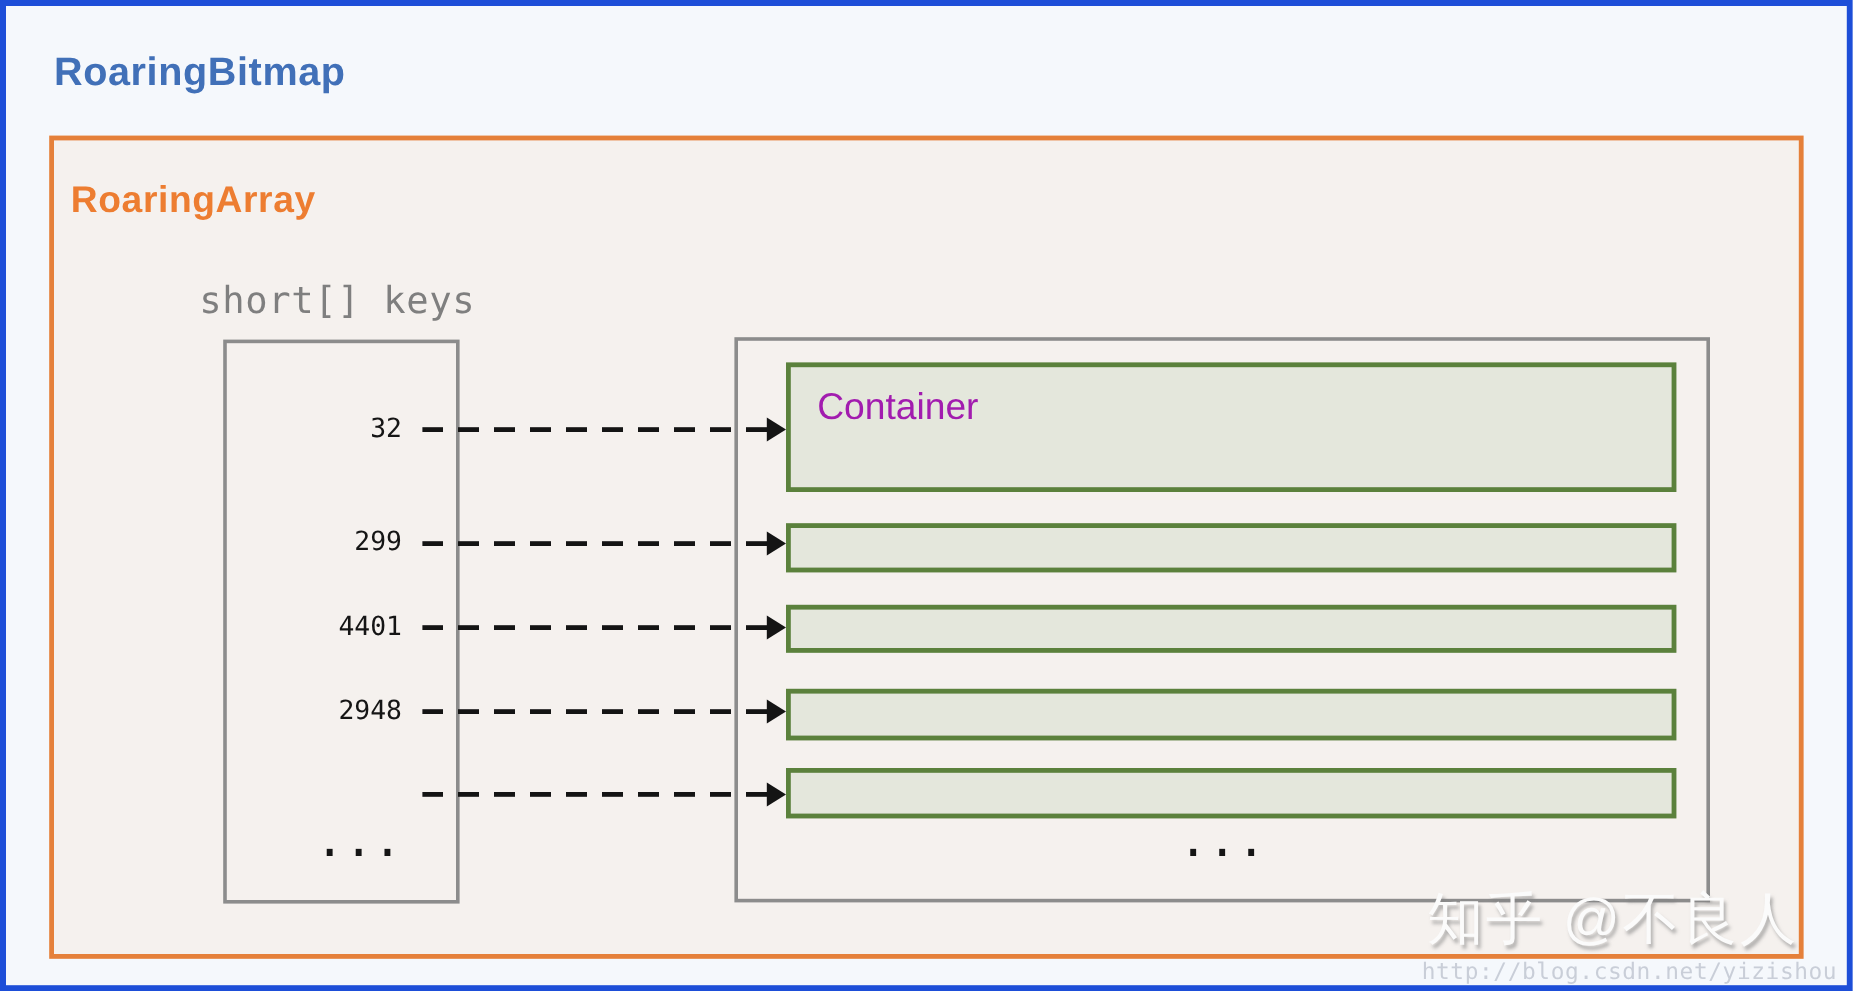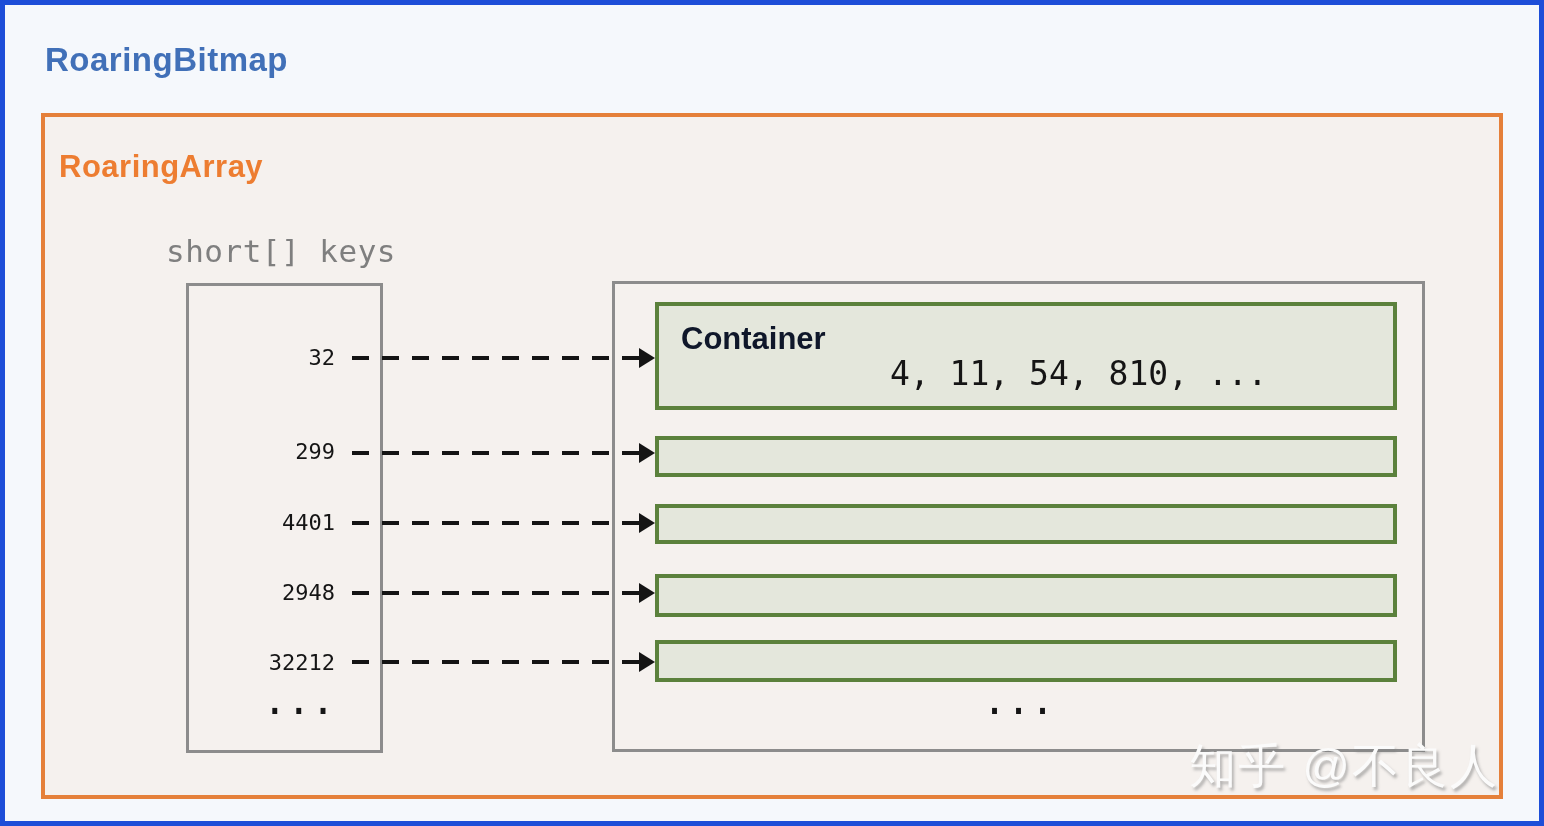--- a/index.html
+++ b/index.html
@@ -95,22 +95,22 @@
     width: 742px;
     box-sizing: border-box;
     border: 4px solid #5b813c;
     background: #e4e7dc;
   }
   .cbox-label {
     position: absolute;
     left: 676px;
     top: 316px;
     font-size: 31px;
-    font-weight: bold;
-    color: #0f172a;
+    font-weight: normal;
+    color: #a21caf;
   }
   .cbox-values {
     position: absolute;
     left: 885px;
     top: 349px;
     font-family: "DejaVu Sans Mono", monospace;
     font-size: 33px;
     color: #151515;
     white-space: pre;
   }
@@ -180,34 +180,33 @@
 
   <div class="col-label keys-label">short[] keys</div>
 
   <div class="keys-box"></div>
   <div class="values-box"></div>
 
   <div class="key-item" style="top:335px">32</div>
   <div class="key-item" style="top:429px">299</div>
   <div class="key-item" style="top:500px">4401</div>
   <div class="key-item" style="top:570px">2948</div>
-  <div class="key-item" style="top:640px">32212</div>
   <div class="key-item key-ellipsis" style="top:673px">...</div>
 
   <div class="cbox" style="top:297px;height:108px"></div>
   <div class="cbox" style="top:431px;height:41px"></div>
   <div class="cbox" style="top:499px;height:40px"></div>
   <div class="cbox" style="top:569px;height:43px"></div>
   <div class="cbox" style="top:635px;height:42px"></div>
 
   <div class="cbox-label">Container</div>
-  <div class="cbox-values">4, 11, 54, 810, ...</div>
   <div class="values-ellipsis">...</div>
 
   <div class="arrow" style="top:351px"></div>
   <div class="arrow" style="top:446px"></div>
   <div class="arrow" style="top:516px"></div>
   <div class="arrow" style="top:586px"></div>
   <div class="arrow" style="top:655px"></div>
 
   <div class="wm-credit">知乎 @不良人</div>
+  <div class="wm-url">http://blog.csdn.net/yizishou</div>
 
 </div>
 
 </body></html>

